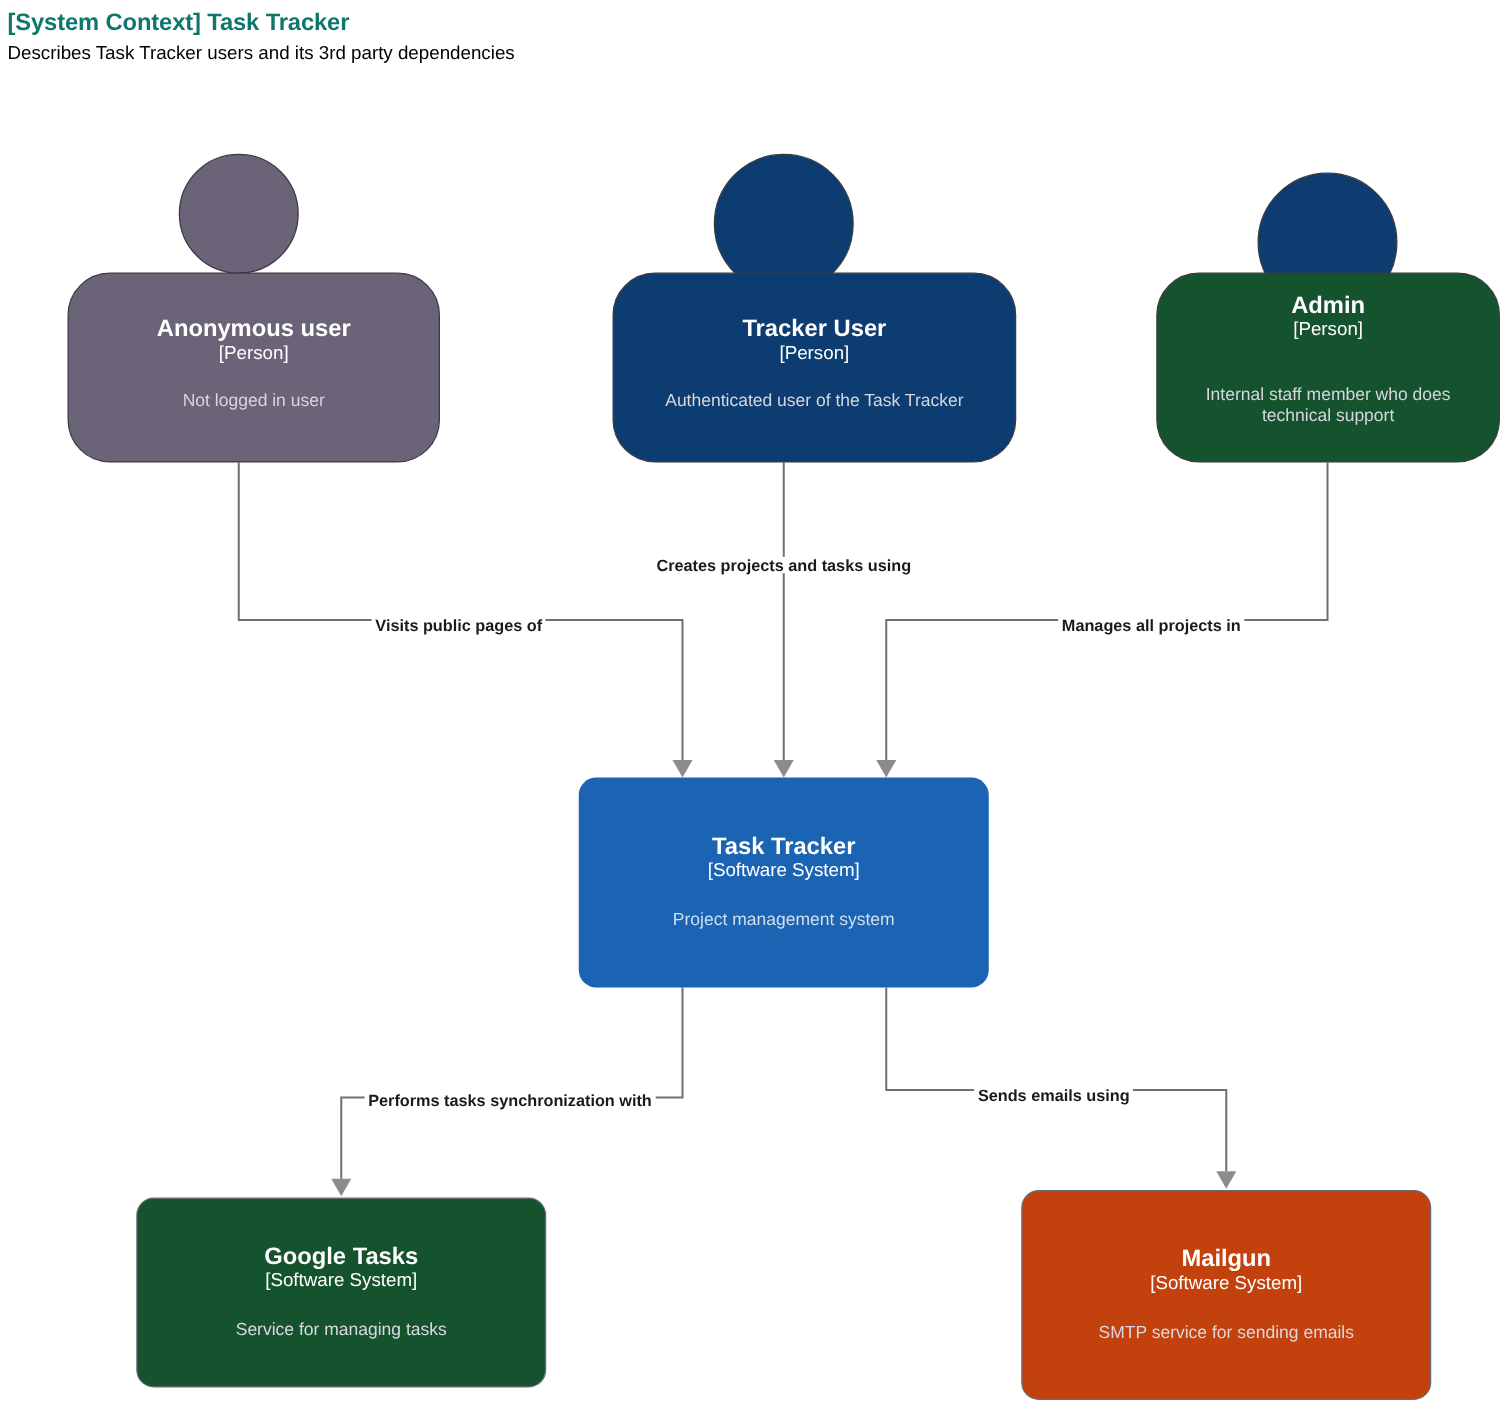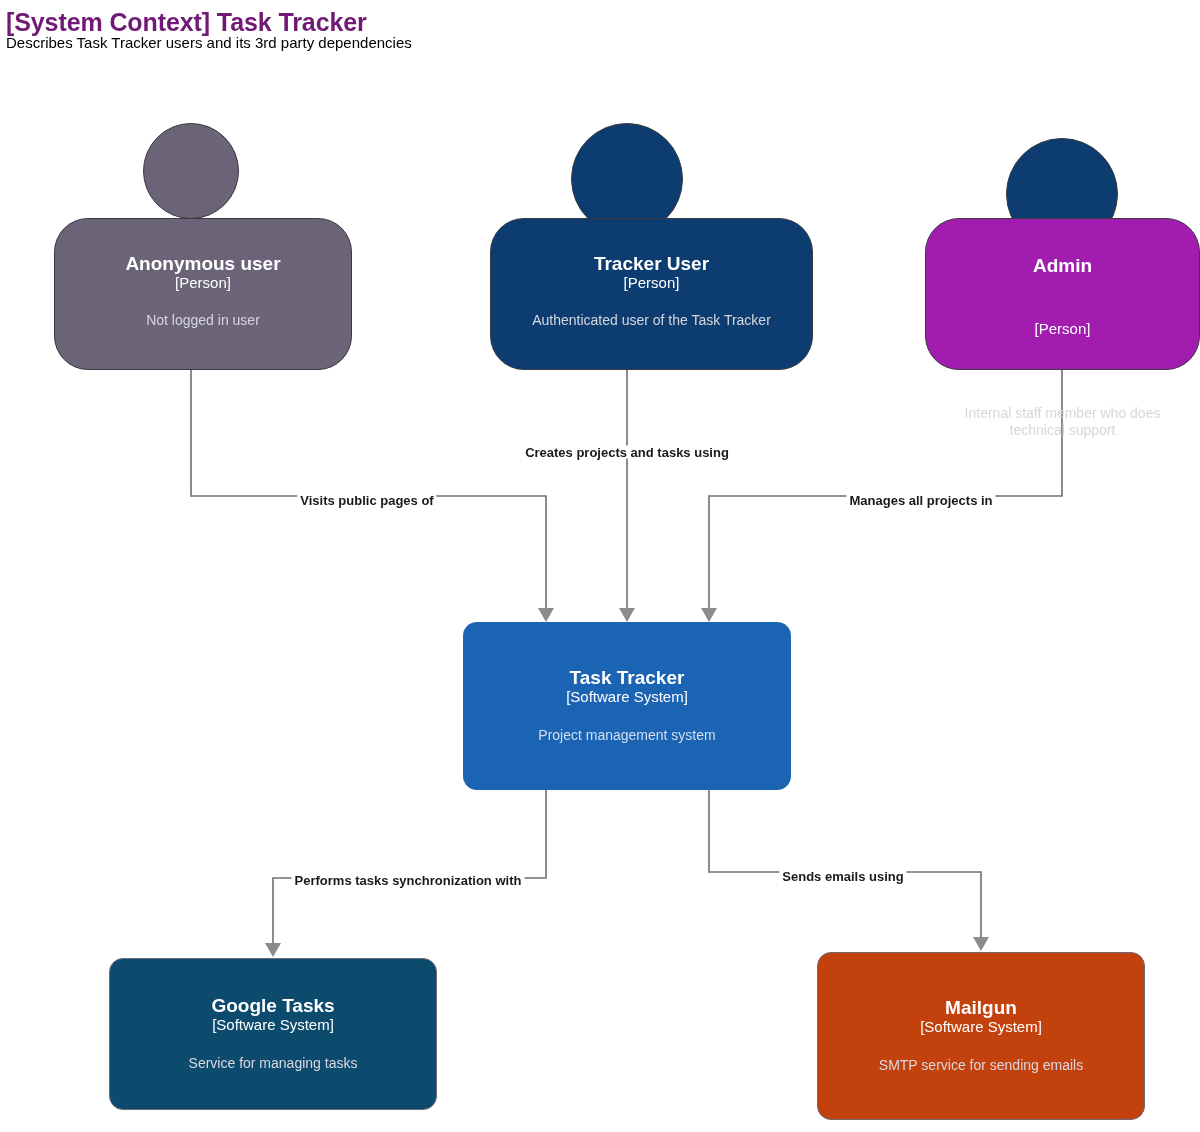--- a/index.html
+++ b/index.html
@@ -17,23 +17,23 @@
     height: 1132px;
     background: #ffffff;
     overflow: hidden;
   }
 
   
   .diagram-title {
     position: absolute;
     left: 6px;
     top: 8px;
-    font-size: 25px;
+    font-size: 19px;
     font-weight: bold;
-    color: #701a75;
+    color: #0f766e;
     letter-spacing: -0.1px;
     white-space: nowrap;
   }
   .diagram-subtitle {
     position: absolute;
     left: 6px;
     top: 34px;
     font-size: 15px;
     font-weight: normal;
     color: #000000;
@@ -196,34 +196,34 @@
     <div class="person-head" style="left:571px; top:123px; width:112px; height:112px; background:#0D3D70;"></div>
     <div class="person-body" style="left:490px; top:218px; width:323px; height:152px; background:#0D3D70; padding-top:34px;">
       <div class="node-name">Tracker User</div>
       <div class="node-type">[Person]</div>
       <div class="node-desc" style="margin-top:20px; max-width:262px;text-align:center;">Authenticated user of the Task Tracker</div>
     </div>
   </div>
 
   <div class="node">
     <div class="person-head" style="left:1006px; top:138px; width:112px; height:112px; background:#0D3D70;"></div>
-    <div class="person-body" style="left:925px; top:218px; width:275px; height:152px; background:#a21caf; padding-top:36px;gap:44px;">
+    <div class="person-body" style="left:925px; top:218px; width:275px; height:152px; background:#14532d; padding-top:15px;">
       <div class="node-name">Admin</div>
       <div class="node-type">[Person]</div>
-      <div class="node-desc" style="margin-top:23px; max-width:225px;">Internal staff member who does technical support</div>
+      <div class="node-desc" style="margin-top:34px; max-width:225px;">Internal staff member who does technical support</div>
     </div>
   </div>
 
   <div class="system-box" style="left:463px; top:622px; width:328px; height:168px; background:#1B63B3;">
     <div class="node-name">Task Tracker</div>
     <div class="node-type">[Software System]</div>
     <div class="node-desc sys-desc" style="margin-top:22px;">Project management system</div>
   </div>
 
-  <div class="system-box ext-box" style="left:109px; top:958px; width:328px; height:152px; background:#0c4a6e;">
+  <div class="system-box ext-box" style="left:109px; top:958px; width:328px; height:152px; background:#14532d;">
     <div class="node-name">Google Tasks</div>
     <div class="node-type">[Software System]</div>
     <div class="node-desc ext-desc" style="margin-top:22px;">Service for managing tasks</div>
   </div>
 
   <div class="system-box ext-box" style="left:817px; top:952px; width:328px; height:168px; background:#c2410c;">
     <div class="node-name">Mailgun</div>
     <div class="node-type">[Software System]</div>
     <div class="node-desc ext-desc" style="margin-top:22px;">SMTP service for sending emails</div>
   </div>

